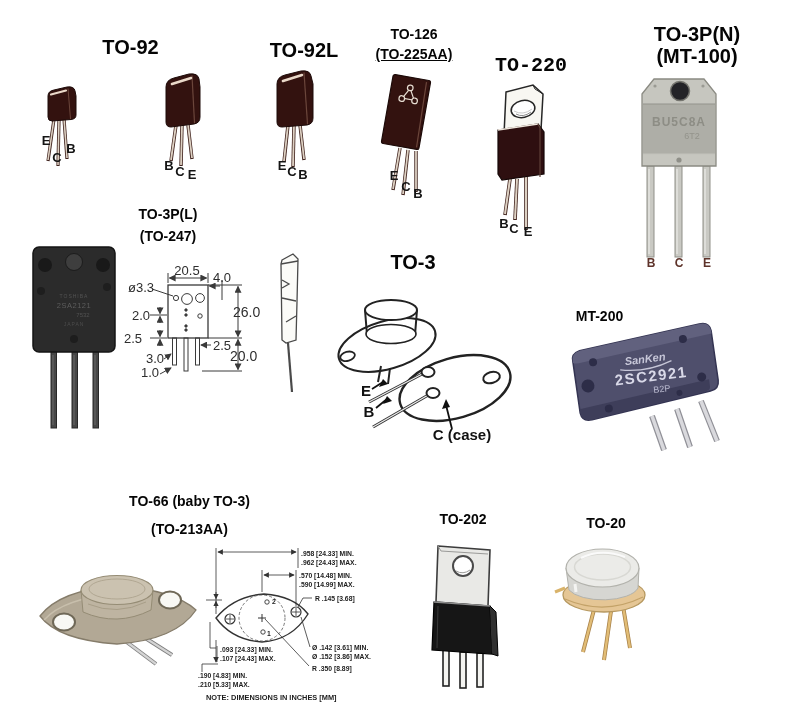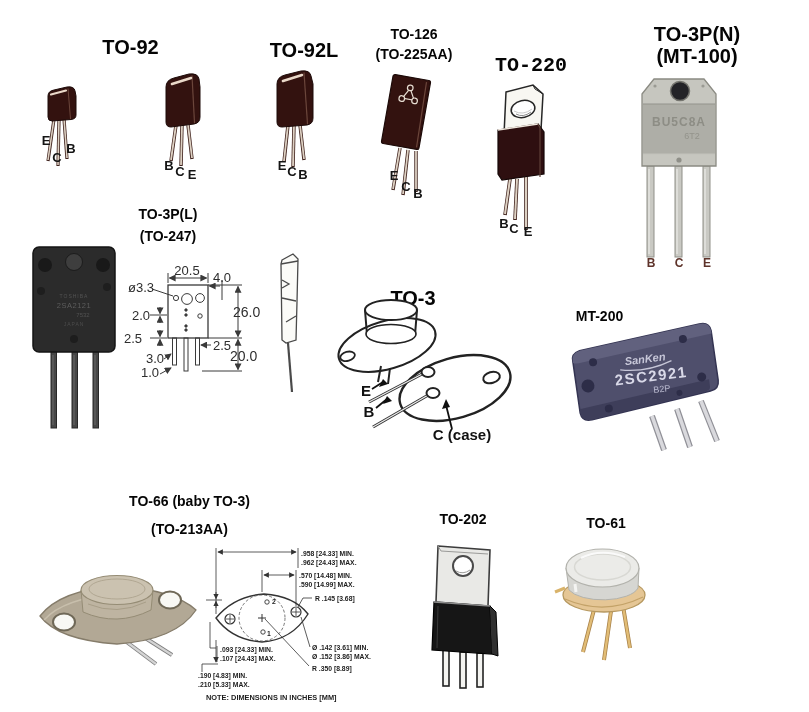--- a/index.html
+++ b/index.html
@@ -19,32 +19,32 @@
   .to3lbl{font-weight:bold;font-size:15px;fill:#111;}
 </style>
 </head>
 <body>
 
 <div class="canvas">
 
   <div class="ttl big" style="left:88px;top:37px;width:85px;">TO-92</div>
   <div class="ttl big" style="left:260px;top:40px;width:88px;">TO-92L</div>
   <div class="ttl" style="left:358px;top:24px;width:112px;">TO-126</div>
-  <div class="ttl" style="left:358px;top:44px;width:112px;">(TO-225AA)</div>
+  <div class="ttl" style="left:358px;top:44px;width:112px;text-decoration:underline;">(TO-225AA)</div>
   <div class="ttl big" style="left:486px;top:56px;width:90px;font-family:Liberation Mono, monospace;">TO-220</div>
   <div class="ttl big" style="left:632px;top:24px;width:130px;">TO-3P(N)</div>
   <div class="ttl big" style="left:632px;top:46px;width:130px;">(MT-100)</div>
   <div class="ttl" style="left:108px;top:204px;width:120px;">TO-3P(L)</div>
   <div class="ttl" style="left:108px;top:226px;width:120px;">(TO-247)</div>
-  <div class="ttl big" style="left:352px;top:252px;width:122px;margin-top:36px;">TO-3</div>
+  <div class="ttl big" style="left:352px;top:252px;width:122px;">TO-3</div>
   <div class="ttl" style="left:552px;top:306px;width:95px;">MT-200</div>
   <div class="ttl" style="left:92px;top:491px;width:195px;">TO-66 (baby TO-3)</div>
   <div class="ttl" style="left:92px;top:519px;width:195px;">(TO-213AA)</div>
   <div class="ttl" style="left:424px;top:509px;width:78px;">TO-202</div>
-  <div class="ttl" style="left:570px;top:513px;width:72px;">TO-61</div>
+  <div class="ttl" style="left:570px;top:513px;width:72px;">TO-20</div>
 
   <svg style="left:30px;top:82px;" width="60" height="92" viewBox="0 0 60 92">
     <g>
       <path d="M24,37 L18,79" stroke="#40231e" stroke-width="3.2" fill="none"></path>
       <path d="M29,37 L28,84" stroke="#40231e" stroke-width="3.2" fill="none"></path>
       <path d="M34,37 L37,77" stroke="#40231e" stroke-width="3.2" fill="none"></path>
       <path d="M24,37 L18,78" stroke="#ddd1c3" stroke-width="1.6" fill="none"></path>
       <path d="M29,37 L28,83" stroke="#ddd1c3" stroke-width="1.6" fill="none"></path>
       <path d="M34,37 L37,76" stroke="#ddd1c3" stroke-width="1.6" fill="none"></path>
     </g>

